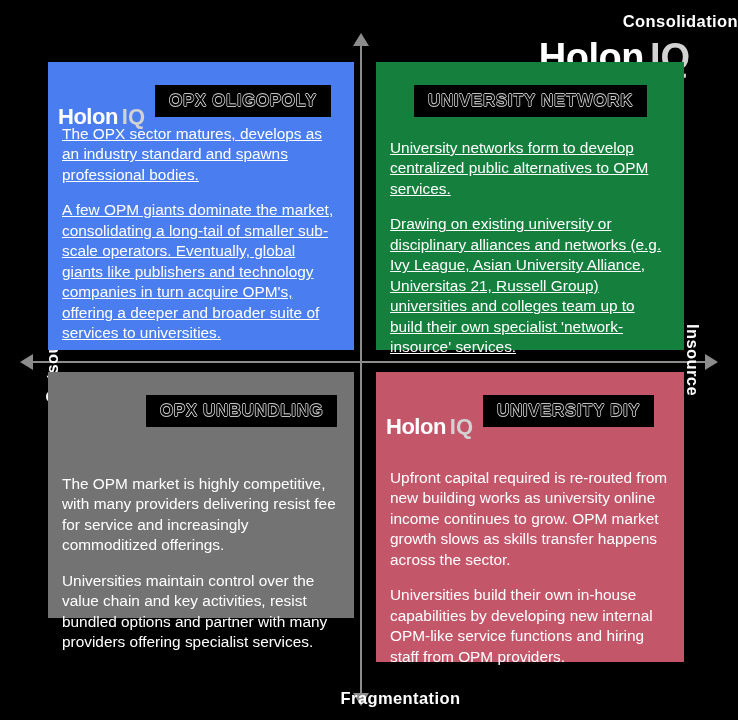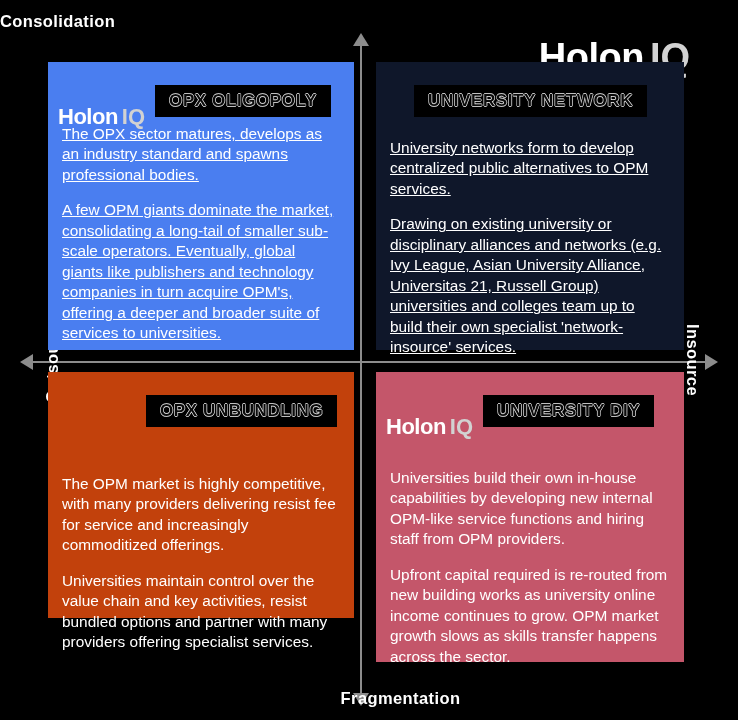--- a/index.html
+++ b/index.html
@@ -43,21 +43,21 @@
 
   
   .axis-label {
     position: absolute;
     color: #ffffff;
     font-size: 16.5px;
     font-weight: bold;
     letter-spacing: 0.4px;
     white-space: nowrap;
   }
-  #label-consolidation { left: 0; right: 0; top: 12px; text-align: left; }
+  #label-consolidation { left: 0; right: 0; top: 12px; text-align: right; }
   #label-fragmentation { left: 15px; right: 0; bottom: 12px; text-align: center; margin-left: 48px; }
   #label-outsource {
     left: 9px; top: 50%;
     transform: translateY(-50%) rotate(-90deg);
     transform-origin: center center;
   }
   #label-insource {
     right: 9px; top: 50%;
     transform: translateY(-50%) rotate(90deg);
     transform-origin: center center;
@@ -98,22 +98,22 @@
     border-bottom: 8px solid transparent;
     border-left: 13px solid #8c8c8c;
   }
 
   
   .quadrant {
     position: absolute;
     box-sizing: border-box;
   }
   #q-opx-oligopoly    { left: 48px;  top: 62px;  width: 306px; height: 288px; background: #4a7ef0; }
-  #q-university-network { left: 376px; top: 62px;  width: 308px; height: 288px; background: #0f172a; }
-  #q-opx-unbundling   { left: 48px;  top: 372px; width: 306px; height: 246px; background: #c2410c; }
+  #q-university-network { left: 376px; top: 62px;  width: 308px; height: 288px; background: #15803d; }
+  #q-opx-unbundling   { left: 48px;  top: 372px; width: 306px; height: 246px; background: #737373; }
   #q-university-diy   { left: 376px; top: 372px; width: 308px; height: 290px; background: #c4566a; }
 
   
   .qhead {
     position: absolute;
     top: 22px;
     display: flex;
     align-items: center;
     height: 34px;
     white-space: nowrap;
@@ -207,18 +207,18 @@
       <p>Universities maintain control over the value chain and key activities, resist bundled options and partner with many providers offering specialist services.</p>
     </div>
   </div>
 
   <div class="quadrant" id="q-university-diy">
     <div class="qhead" id="head-university-diy">
       <span class="brand brand-inline" style="position:static"><span class="holon">Holon</span><span class="iq">IQ</span></span>
       <span class="title-band">UNIVERSITY DIY</span>
     </div>
     <div class="qbody" id="body-university-diy">
+      <p>Upfront capital required is re-routed from new building works as university online income continues to grow. OPM market growth slows as skills transfer happens across the sector.</p>
       <p>Universities build their own in-house capabilities by developing new internal OPM-like service functions and hiring staff from OPM providers.</p>
-      <p>Upfront capital required is re-routed from new building works as university online income continues to grow. OPM market growth slows as skills transfer happens across the sector.</p>
     </div>
   </div>
 
 </div>
 
 </body></html>

